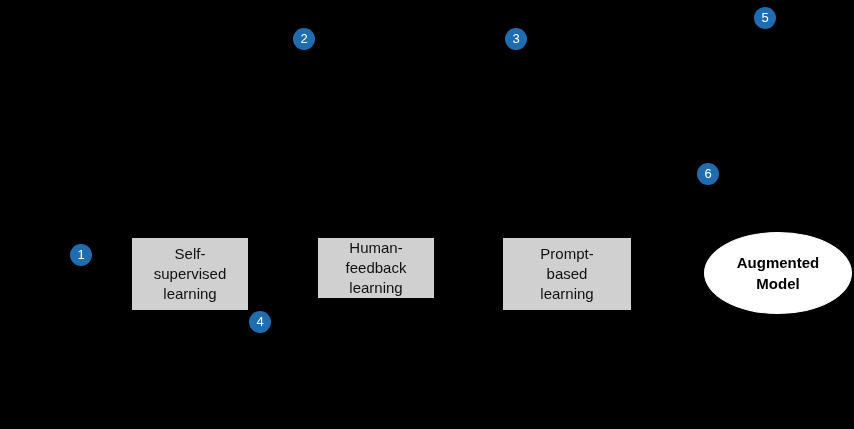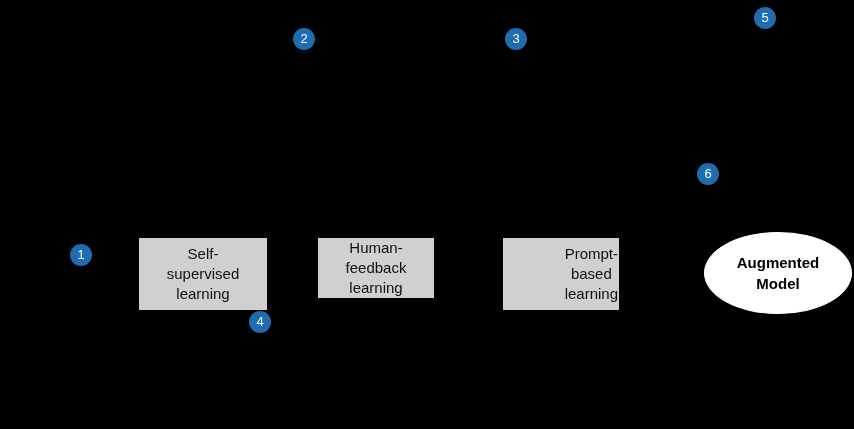--- a/index.html
+++ b/index.html
@@ -65,33 +65,33 @@
     text-align: center;
     font-family: "Liberation Sans", sans-serif;
     box-sizing: border-box;
   }
 </style>
 </head>
 <body>
 
 <div id="canvas">
 
-  <div class="proc-box" style="left:139px; top:238px; width:128px; height:72px;">
+  <div class="proc-box" style="left:132px; top:238px; width:116px; height:72px;">
     <span>Self-
 supervised
 learning</span>
   </div>
 
   <div class="proc-box" style="left:318px; top:238px; width:116px; height:60px;">
     <span>Human-
 feedback
 learning</span>
   </div>
 
-  <div class="proc-box" style="left:503px; top:238px; width:116px; height:72px;justify-content:flex-end;">
+  <div class="proc-box" style="left:503px; top:238px; width:128px; height:72px;">
     <span>Prompt-
 based
 learning</span>
   </div>
 
   <div class="ellipse-node" style="left:704px; top:232px; width:148px; height:82px;">
     <span>Augmented
 Model</span>
   </div>
 

